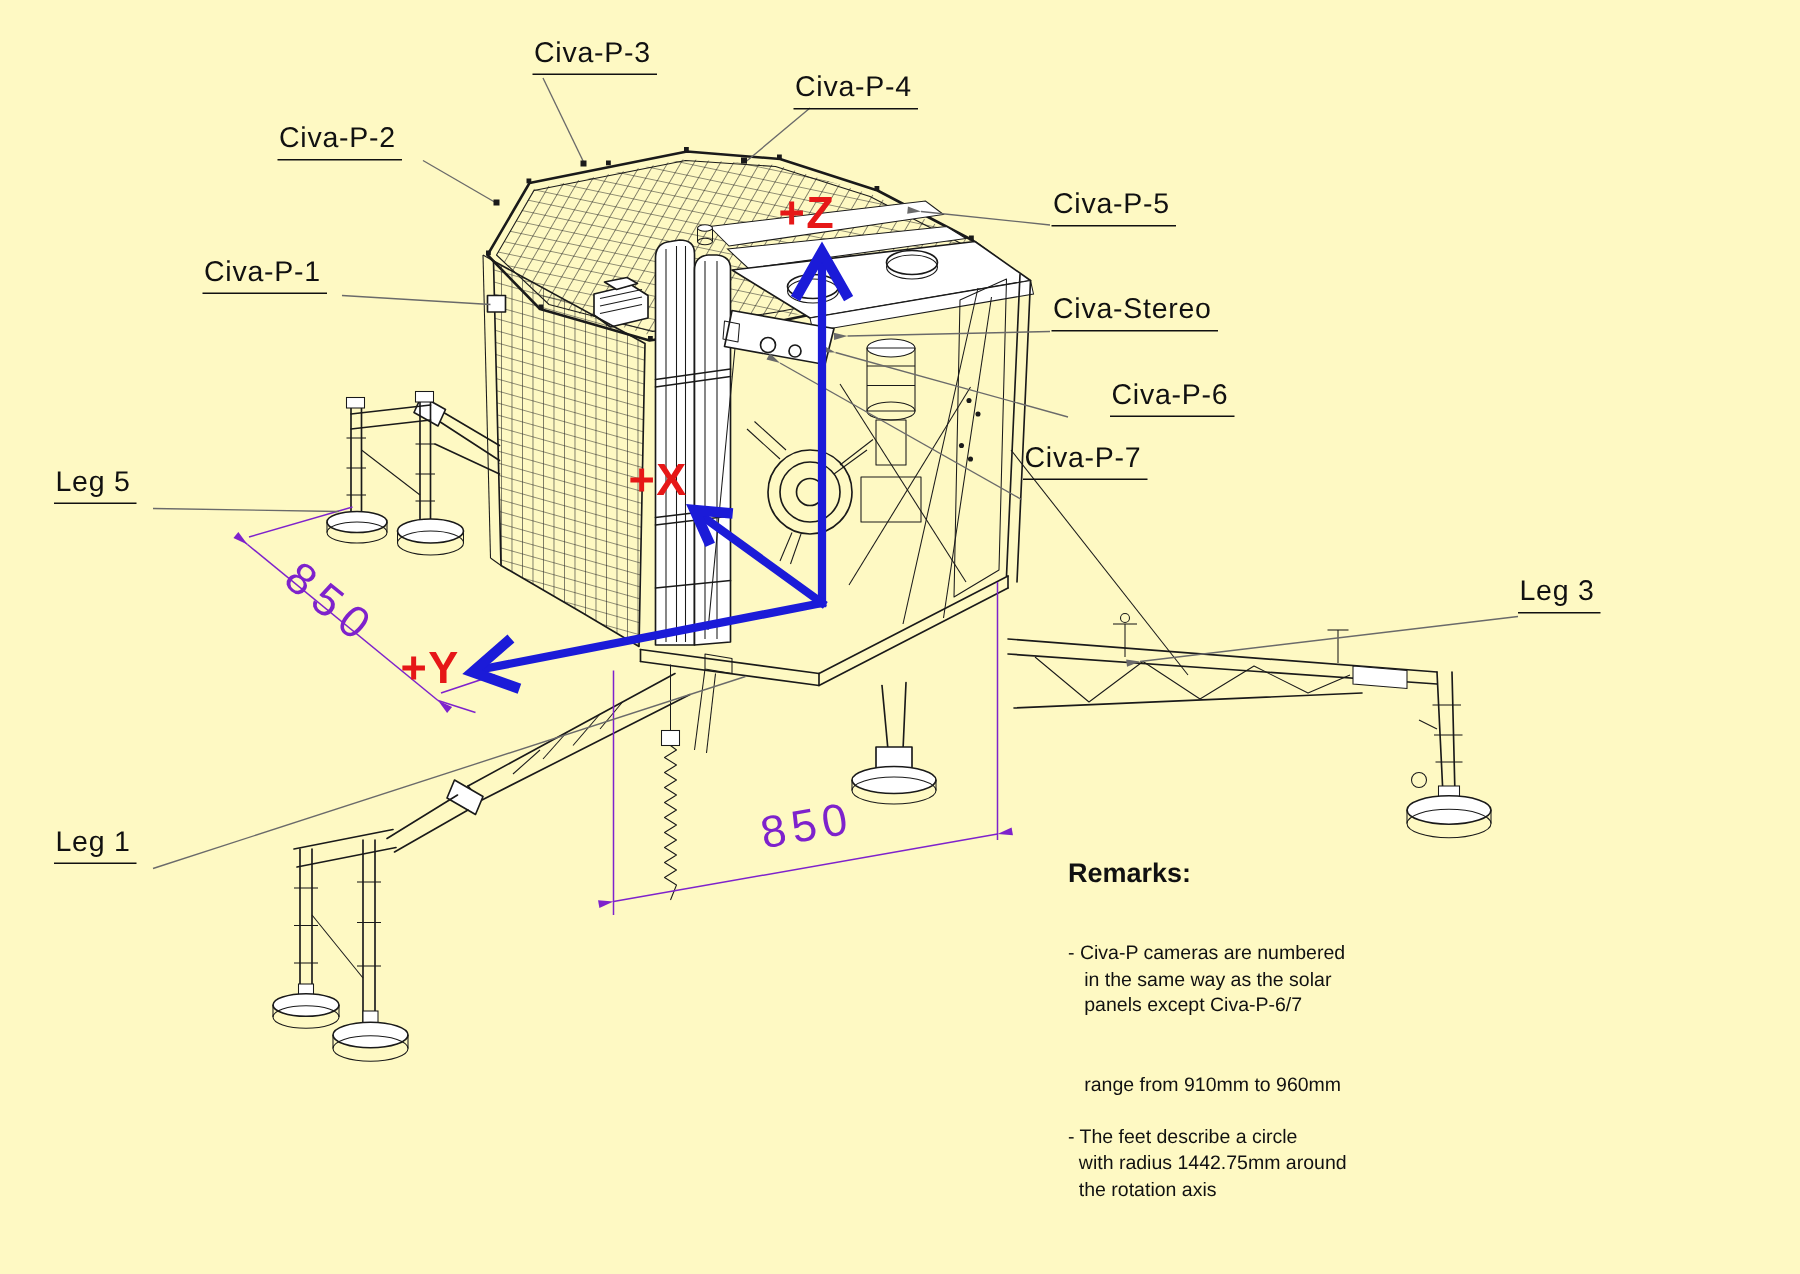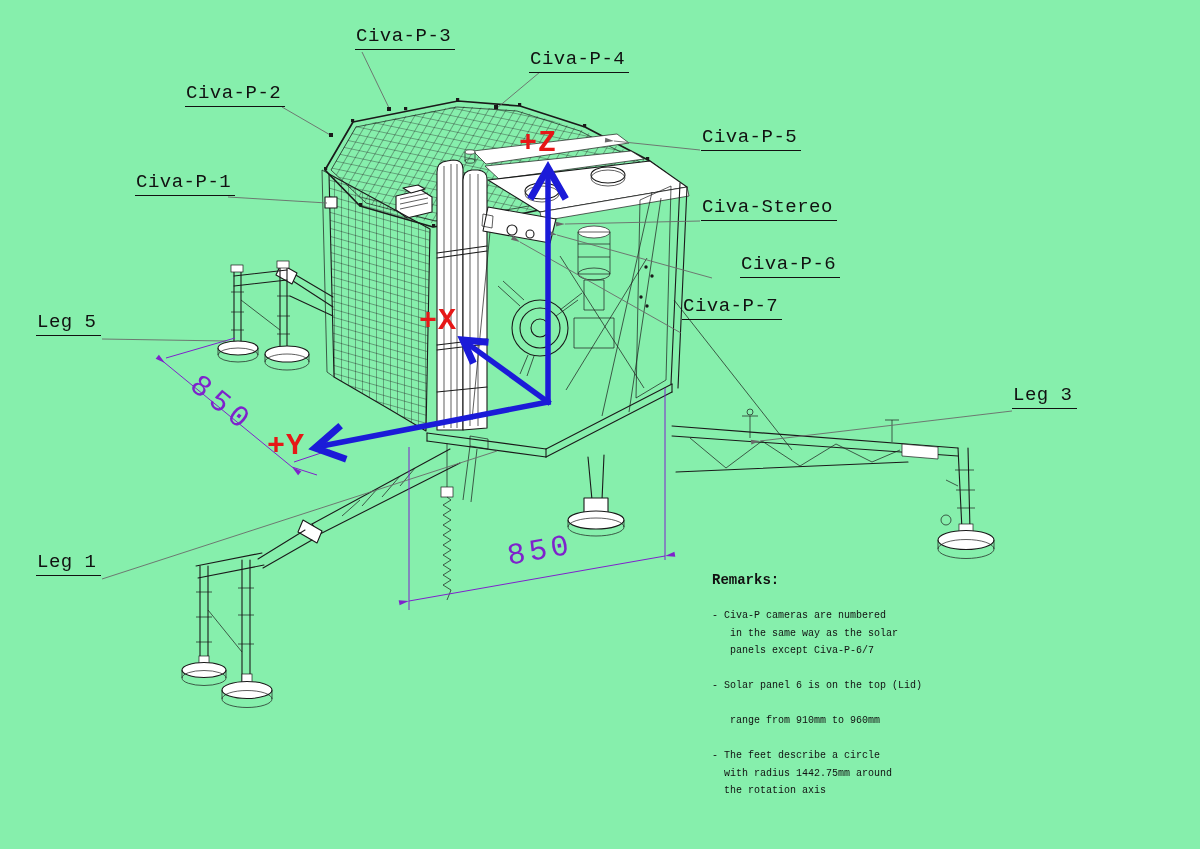--- a/index.html
+++ b/index.html
@@ -1,40 +1,40 @@
 <!DOCTYPE html>
 <html style="--axis: #1b1bd8; --red: #e61717; --dim: #7e22cc; --ink: #1a1a1a; --lead: #6a6a6a;"><head>
 <meta charset="utf-8">
 <style>
   :root{
     --axis:#1b1bd8; --red:#e61717; --dim:#7e22cc; --ink:#1a1a1a; --lead:#6a6a6a;
   }
   html,body{margin:0;padding:0;background:#e8e8e8;}
-  #canvas{position:relative;width:1200px;height:849px;background:#86efac;overflow:hidden;
-          font-family:Liberation Mono, monospace;}
+  #canvas{position:relative;width:1200px;height:849px;background:#fef9c3;overflow:hidden;
+          font-family:Liberation Sans, sans-serif;}
   svg{position:absolute;left:0;top:0;}
   .ln{fill:none;stroke:var(--ink);stroke-width:1.1;stroke-linejoin:round;stroke-linecap:round;}
   .thin{fill:none;stroke:var(--ink);stroke-width:0.7;stroke-linejoin:round;}
   .thick{fill:none;stroke:var(--ink);stroke-width:1.7;stroke-linejoin:round;}
   .fw{fill:#fff;stroke:var(--ink);stroke-width:1.1;stroke-linejoin:round;}
   .fwthin{fill:#fff;stroke:var(--ink);stroke-width:0.7;}
   .dot{fill:var(--ink);stroke:none;}
   .gray{fill:none;stroke:var(--lead);stroke-width:0.9;}
   .purple{fill:none;stroke:var(--dim);stroke-width:1;}
   .dimfill{fill:var(--dim);}
   .leadfill{fill:var(--lead);}
   .blue{fill:none;stroke:var(--axis);stroke-width:5.5;stroke-linecap:square;}
   .bluehead{fill:none;stroke:var(--axis);stroke-width:7;stroke-linecap:square;}
   .lbl{position:absolute;font-size:19px;color:#111;border-bottom:1.8px solid #111;
        padding:0 4px 2px 1px;letter-spacing:0.5px;white-space:pre;line-height:1.1;}
   .axl{position:absolute;font-size:30px;font-weight:bold;color:var(--red);letter-spacing:1px;line-height:1;}
   .dimtxt{position:absolute;font-size:30px;color:var(--dim);letter-spacing:4px;line-height:1;}
   .rk{position:absolute;left:712px;top:572px;color:#111;}
-  .rk-title{font-size:14px;font-weight:bold;margin-bottom:19px;}
-  .rl{white-space:pre;font-size:10px;line-height:17.5px;min-height:17.5px;}
+  .rk-title{font-size:18px;font-weight:bold;margin-bottom:33px;}
+  .rl{white-space:pre;font-size:13px;line-height:17.5px;min-height:17.5px;}
 </style>
 </head>
 <body>
 
 <div id="canvas">
 
 <svg width="1200" height="849" viewBox="0 0 1200 849">
   <defs>
     <pattern id="lidGrid" width="8" height="8" patternUnits="userSpaceOnUse" patternTransform="matrix(0.978,0.204,-0.504,0.863,458,101)">
       <path d="M0,0 H8 M0,0 V8" stroke="#222" stroke-width="0.75" fill="none"></path>
@@ -368,21 +368,20 @@
 
   <div class="dimtxt" style="left:203px;top:370px;transform:rotate(39deg);transform-origin:left top;letter-spacing:6px;">850</div>
   <div class="dimtxt" style="left:505px;top:542px;transform:rotate(-10deg);transform-origin:left top;">850</div>
 
   <div class="rk">
     <div class="rk-title">Remarks:</div>
     <div class="rl">- Civa-P cameras are numbered</div>
     <div class="rl">   in the same way as the solar</div>
     <div class="rl">   panels except Civa-P-6/7</div>
     <div class="rl"></div>
-    <div class="rl">- Solar panel 6 is on the top (Lid)</div>
     <div class="rl"></div>
     <div class="rl">   range from 910mm to 960mm</div>
     <div class="rl"></div>
     <div class="rl">- The feet describe a circle</div>
     <div class="rl">  with radius 1442.75mm around</div>
     <div class="rl">  the rotation axis</div>
   </div>
 
 </div>
 

